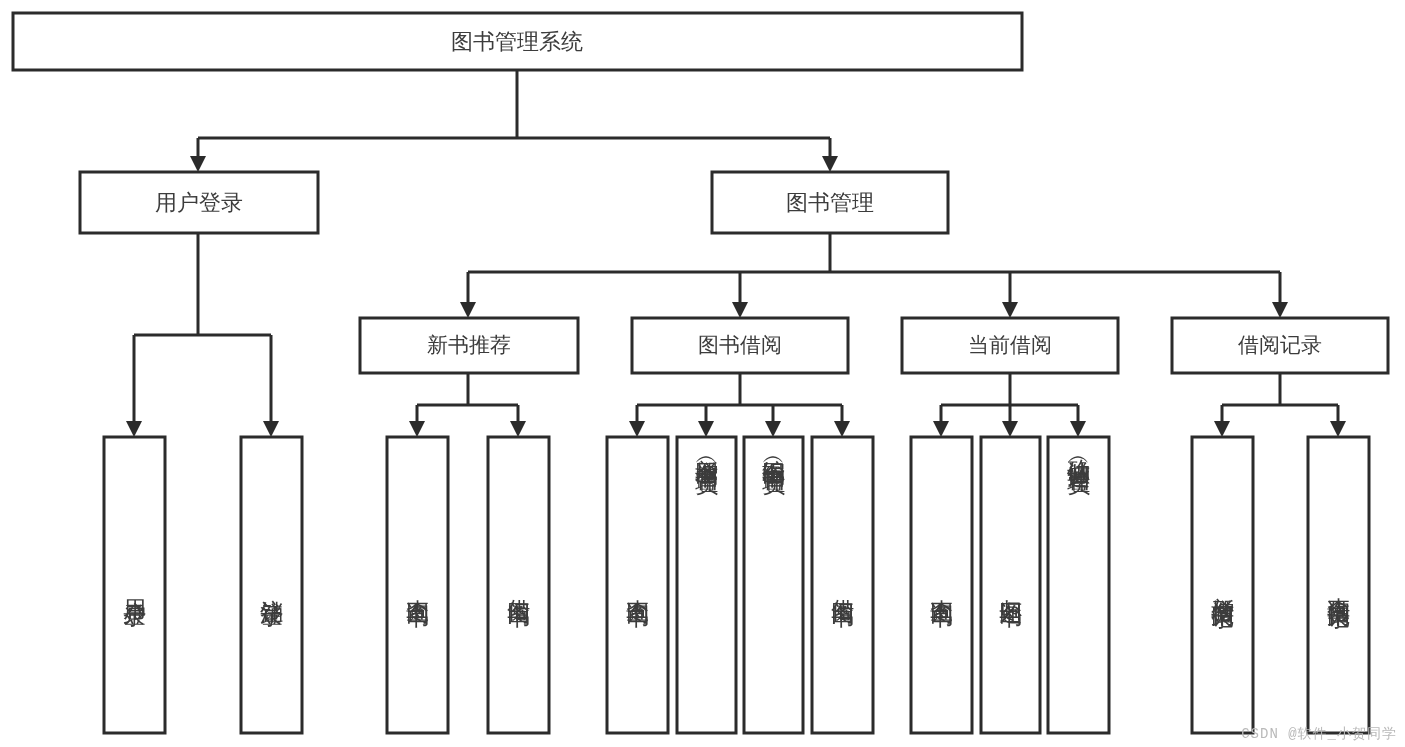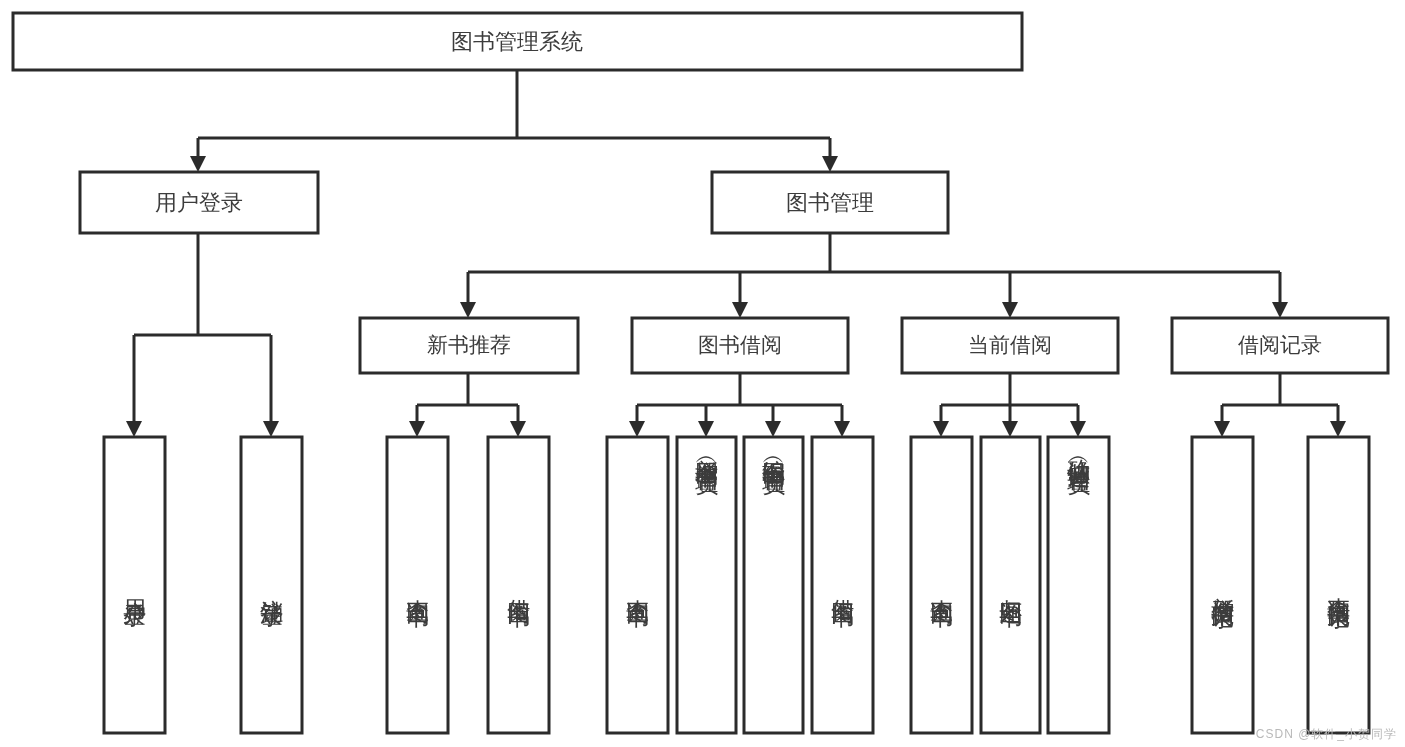--- a/index.html
+++ b/index.html
@@ -41,22 +41,22 @@
     letter-spacing:2px;
     color:#3c3c3c;
     white-space:nowrap;
     text-align:center;
   }
 
   .watermark{
     position:absolute;
     right:8px;
     bottom:4px;
-    font-family:Liberation Sans, sans-serif;
-    font-size:12px;
+    font-family:Liberation Mono, monospace;
+    font-size:14px;
     color:#b9b9b9;
     letter-spacing:1px;
     white-space:nowrap;
   }
 </style>
 </head>
 <body>
 
 <div id="diagram-root">
 

